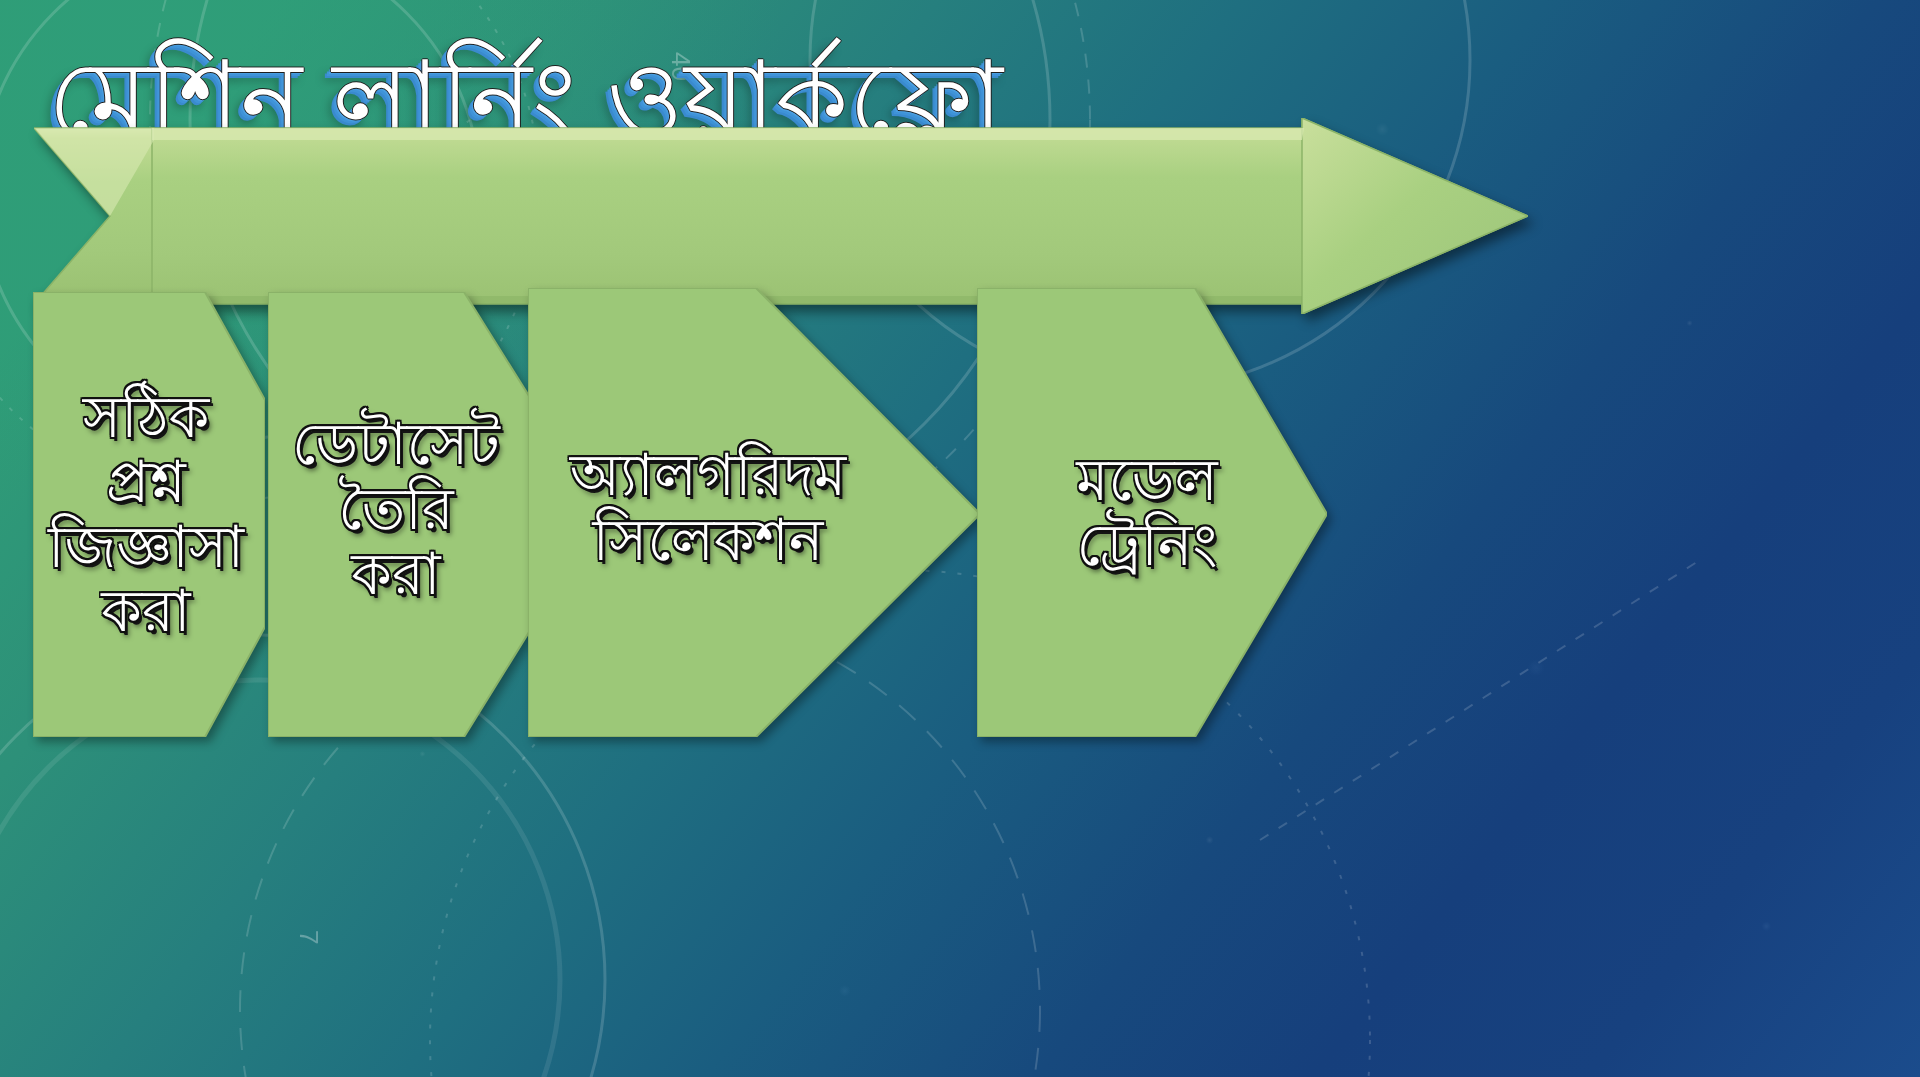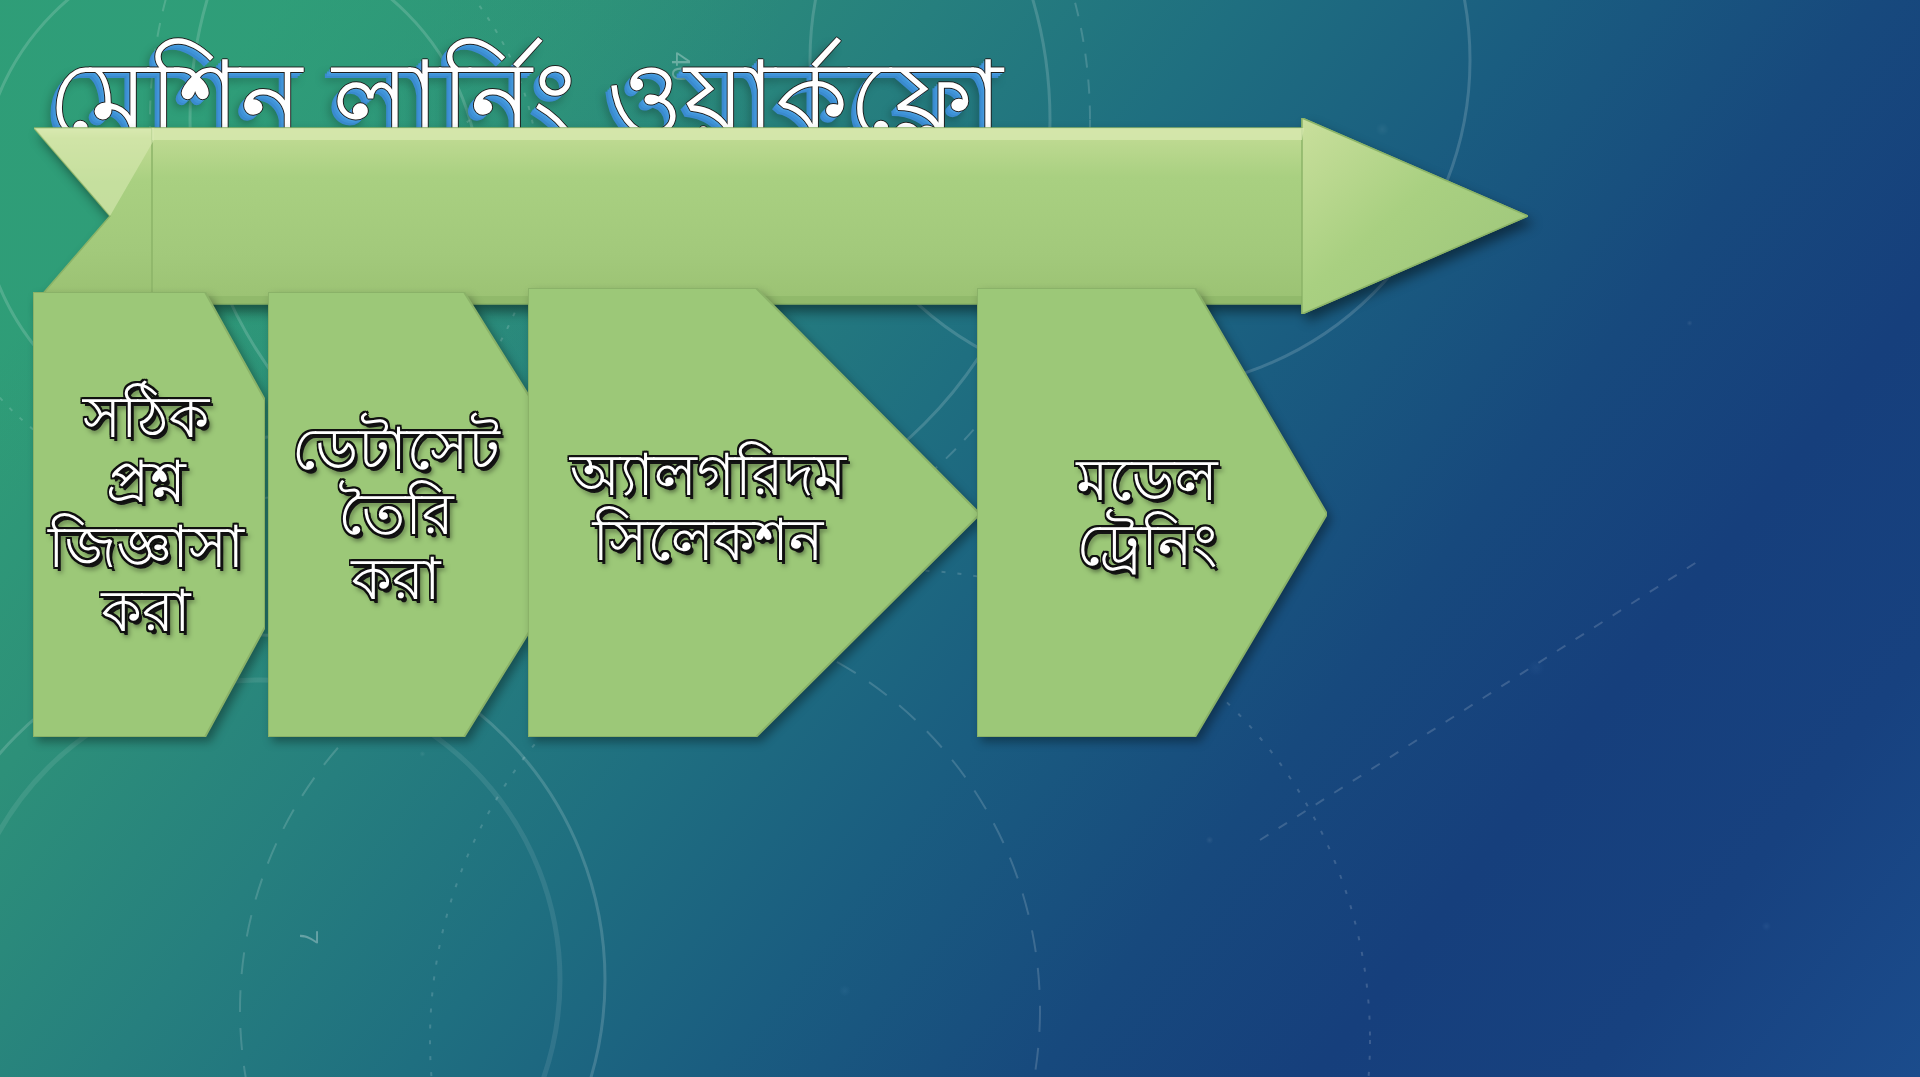--- a/index.html
+++ b/index.html
@@ -111,21 +111,21 @@
       -1.6px 0 0 #101010,  1.6px 0 0 #101010,
        0 -1.6px 0 #101010,  0 1.6px 0 #101010,
       -1.6px -1.6px 0 #101010, 1.6px -1.6px 0 #101010,
       -1.6px 1.6px 0 #101010, 1.6px 1.6px 0 #101010,
        3px 4px 0 #141414, 4px 6px 5px rgba(0,0,0,.5);
   }
 
   #step0 { left: 33px;  top: 292px; width: 232px; height: 445px; }
   #step0 .step-label { width: 232px; height: 445px; padding-right: 6px; box-sizing: border-box; }
 
-  #step1 { left: 268px; top: 292px; width: 266px; height: 445px; }
+  #step1 { left: 268px; top: 292px; width: 266px; height: 445px; font-family: Liberation Mono, monospace; }
   #step1 .step-label { width: 266px; height: 445px; padding-right: 10px; box-sizing: border-box; }
 
   #step2 { left: 528px; top: 288px; width: 452px; height: 449px; font-family: Liberation Mono, monospace; }
   #step2 .step-label { width: 452px; height: 449px; padding-right: 92px; box-sizing: border-box; }
 
   #step3 { left: 977px; top: 288px; width: 350px; height: 449px; }
   #step3 .step-label { width: 350px; height: 449px; padding-right: 10px; box-sizing: border-box; }
 </style>
 </head>
 <body>

